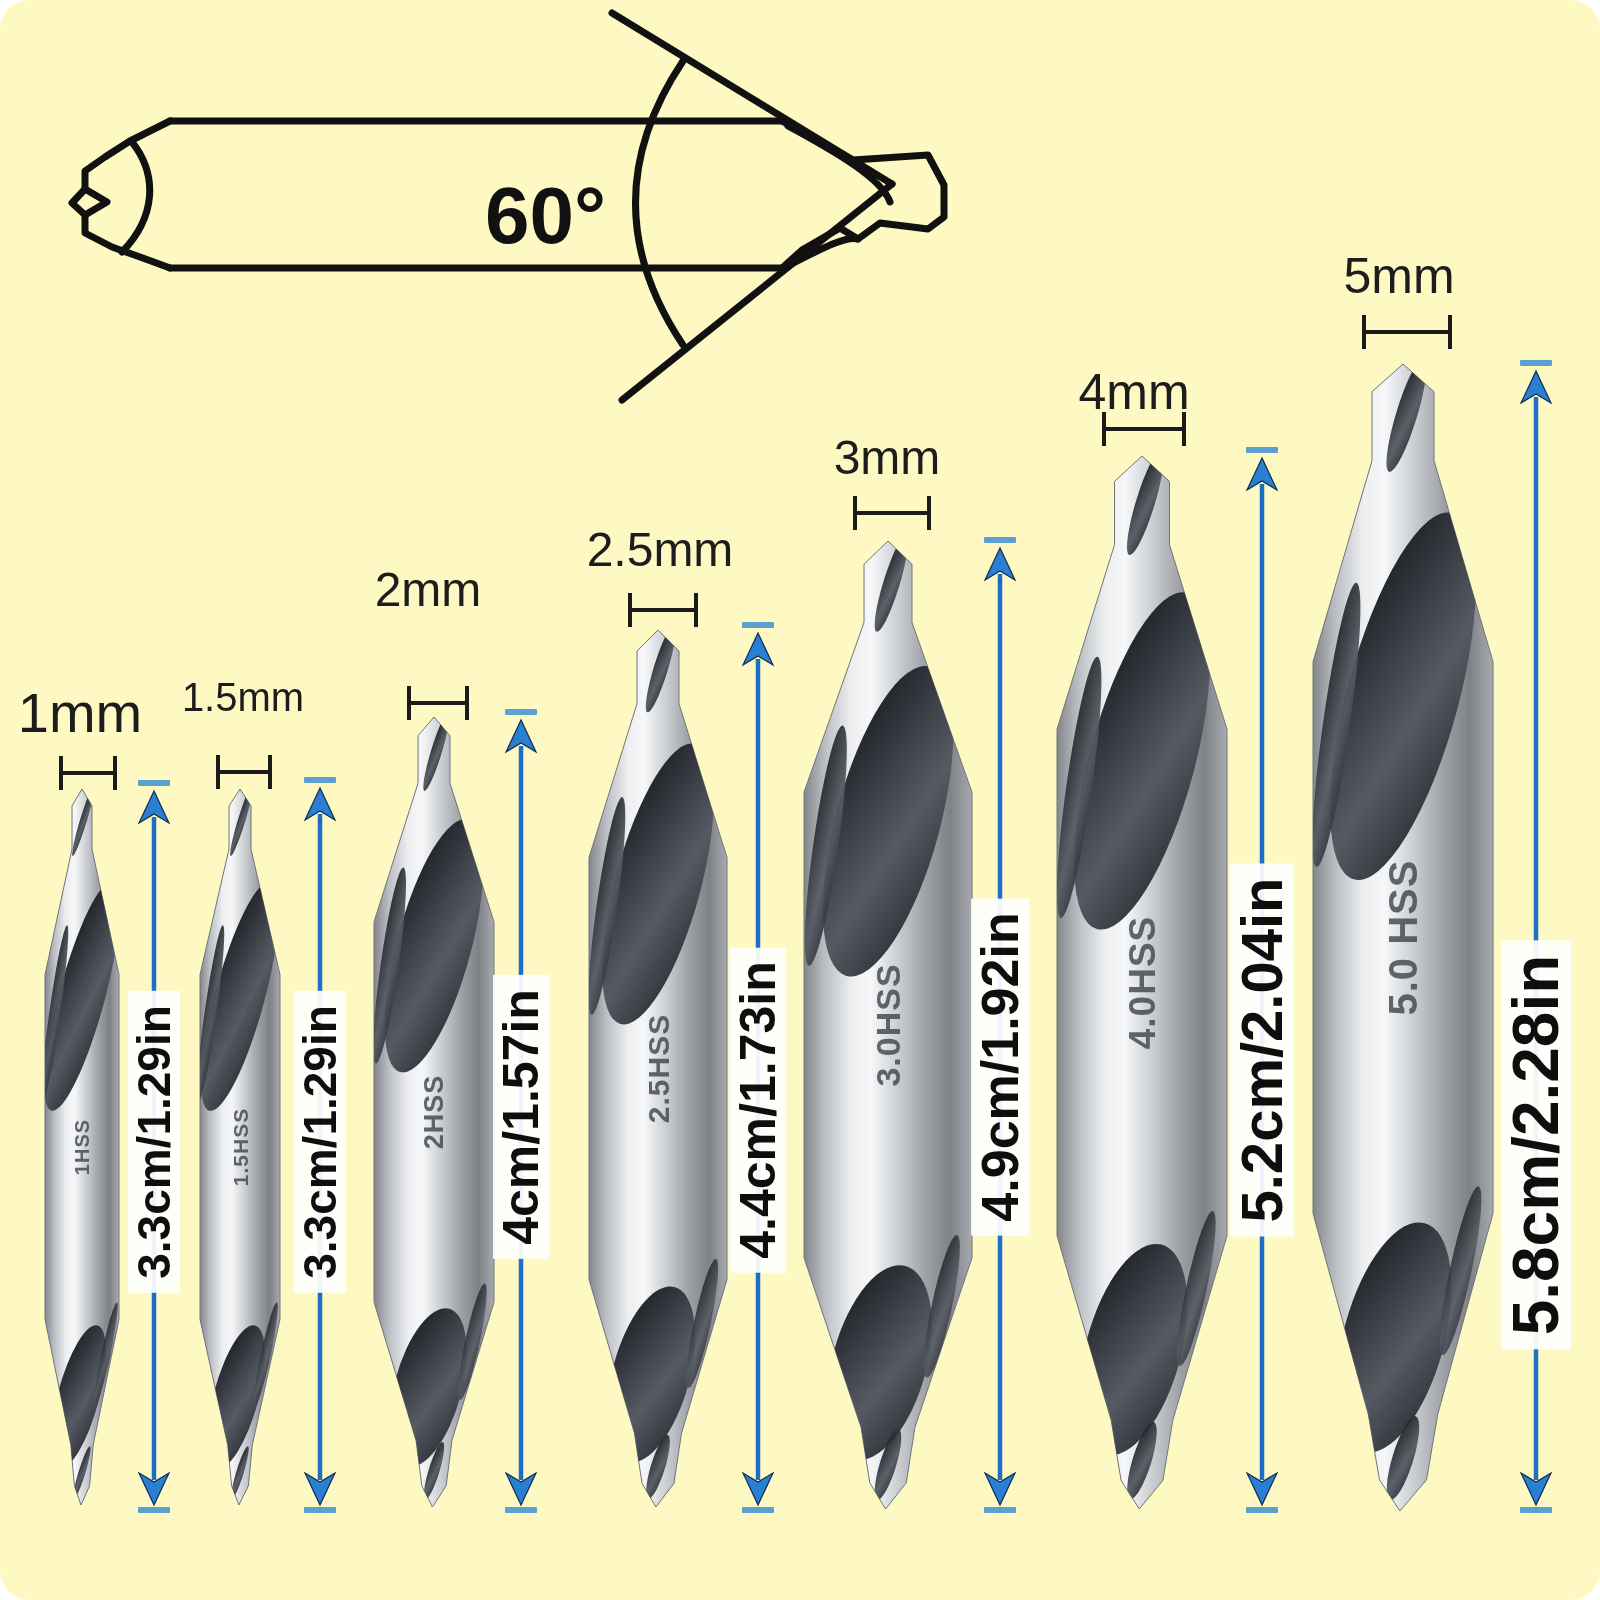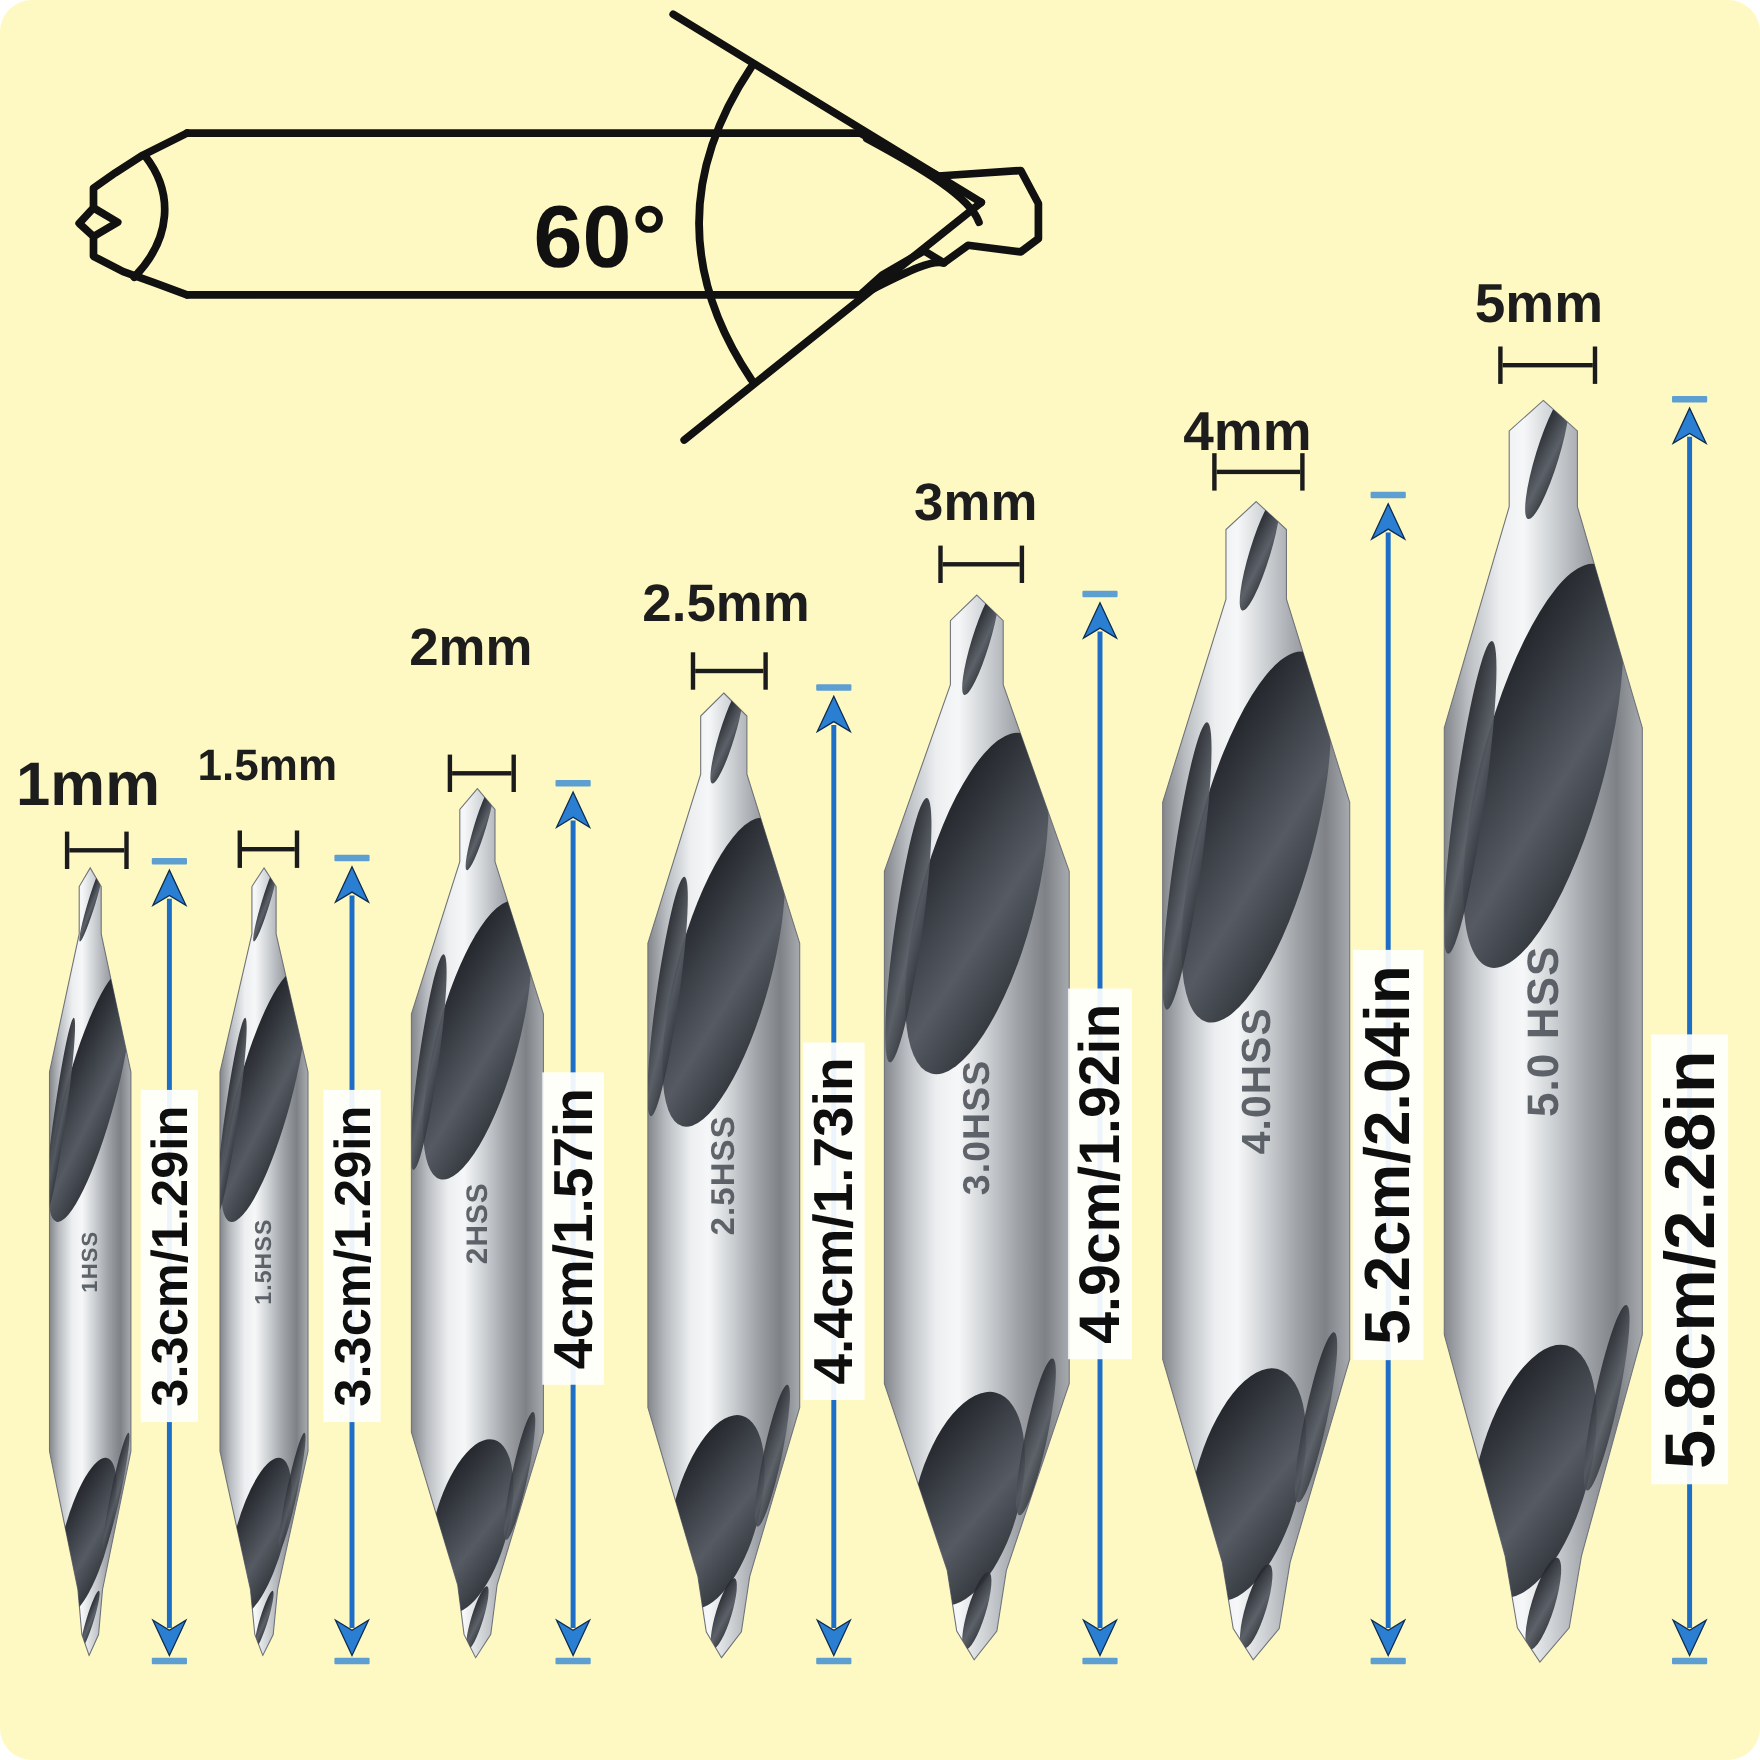--- a/index.html
+++ b/index.html
@@ -3,21 +3,21 @@
 <meta charset="utf-8">
 <style>
   html,body{margin:0;padding:0;background:#ffffff;}
   #stage{
     position:relative;width:1600px;height:1600px;overflow:hidden;background:#fef9c3;
     font-family:"Liberation Sans", sans-serif;
     border-radius:29px;
   }
   .size-label{
     position:absolute;transform:translate(-50%,-50%);
-    font-weight:700;color:#1d1d1d;white-space:nowrap;letter-spacing:0px;
+    font-weight:400;color:#1d1d1d;white-space:nowrap;letter-spacing:0px;
   }
   .bracket{position:absolute;border-left:4px solid #1b1b1b;border-right:4px solid #1b1b1b;}
   .bracket i{position:absolute;left:0;right:0;top:50%;height:4px;margin-top:-2px;background:#1b1b1b;}
   .drill-svg,.arrow-svg{position:absolute;display:block;}
   .length-label{
     position:absolute;transform:translate(-50%,-50%) rotate(-90deg);
     font-weight:700;color:#0e0e0e;white-space:nowrap;
     background:rgba(255,255,255,0.92);padding:3px 14px;z-index:5;line-height:1;
   }
   #angle-diagram{position:absolute;left:60px;top:5px;width:900px;height:400px;}

